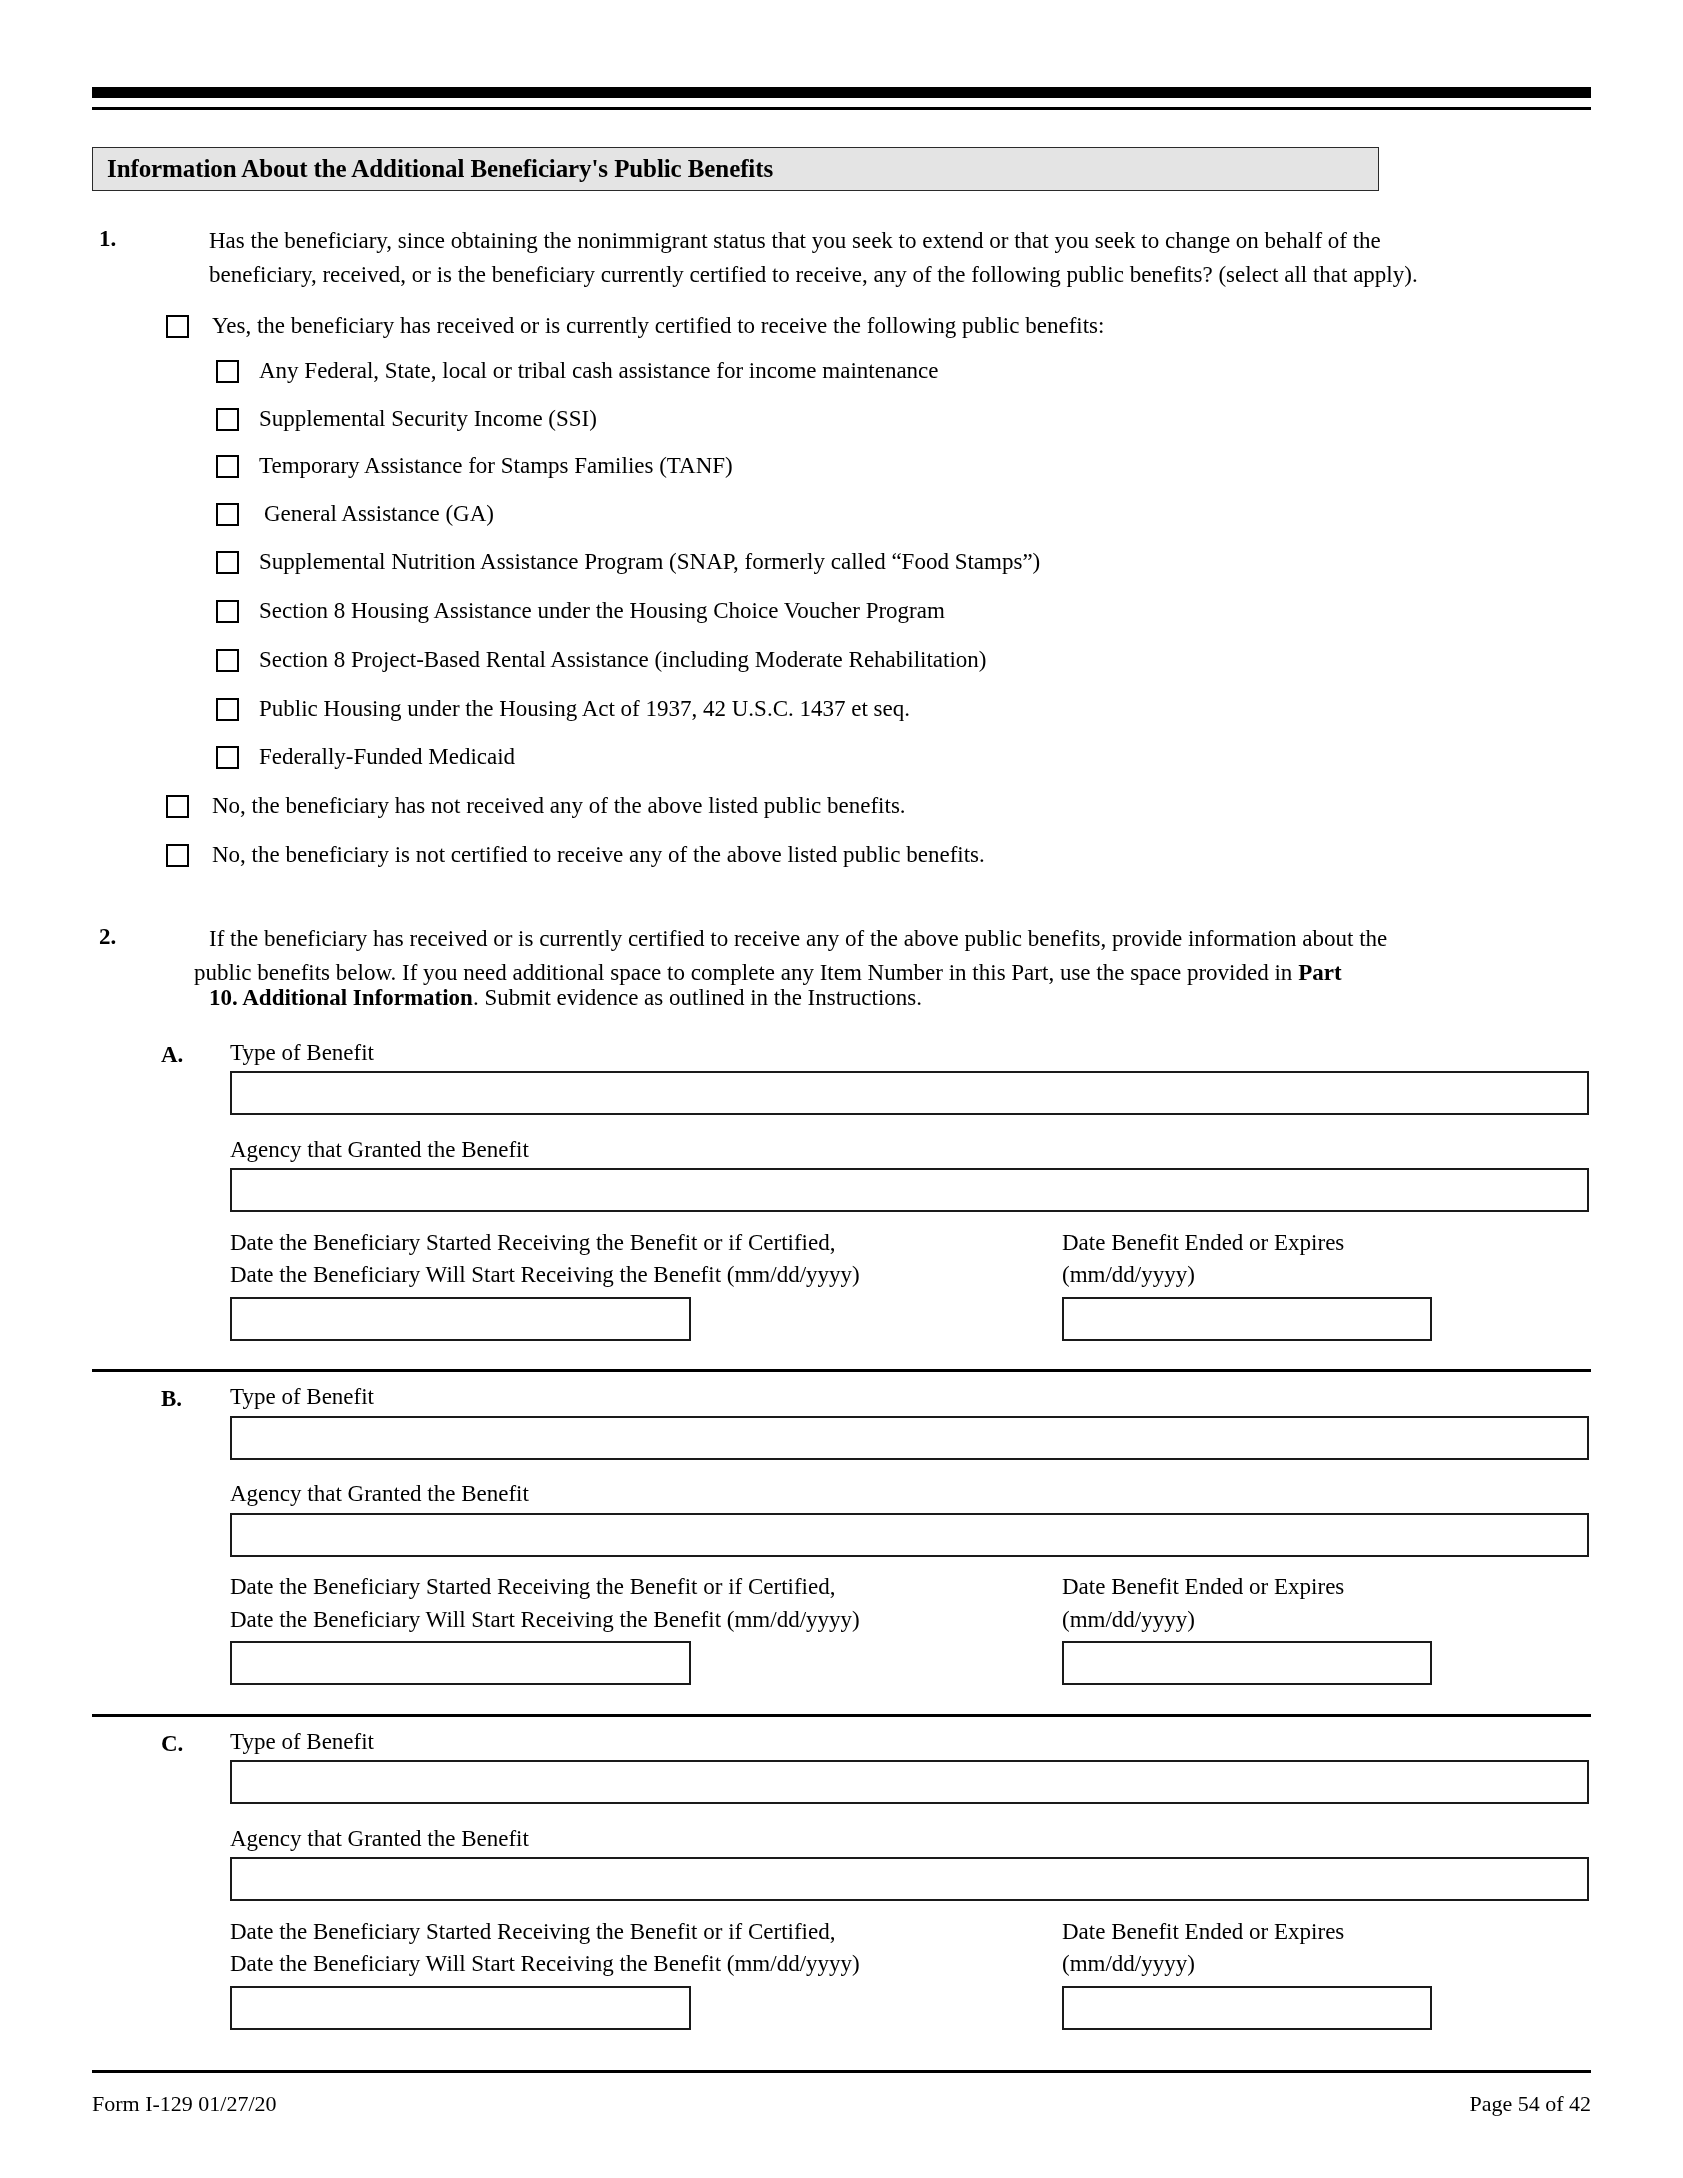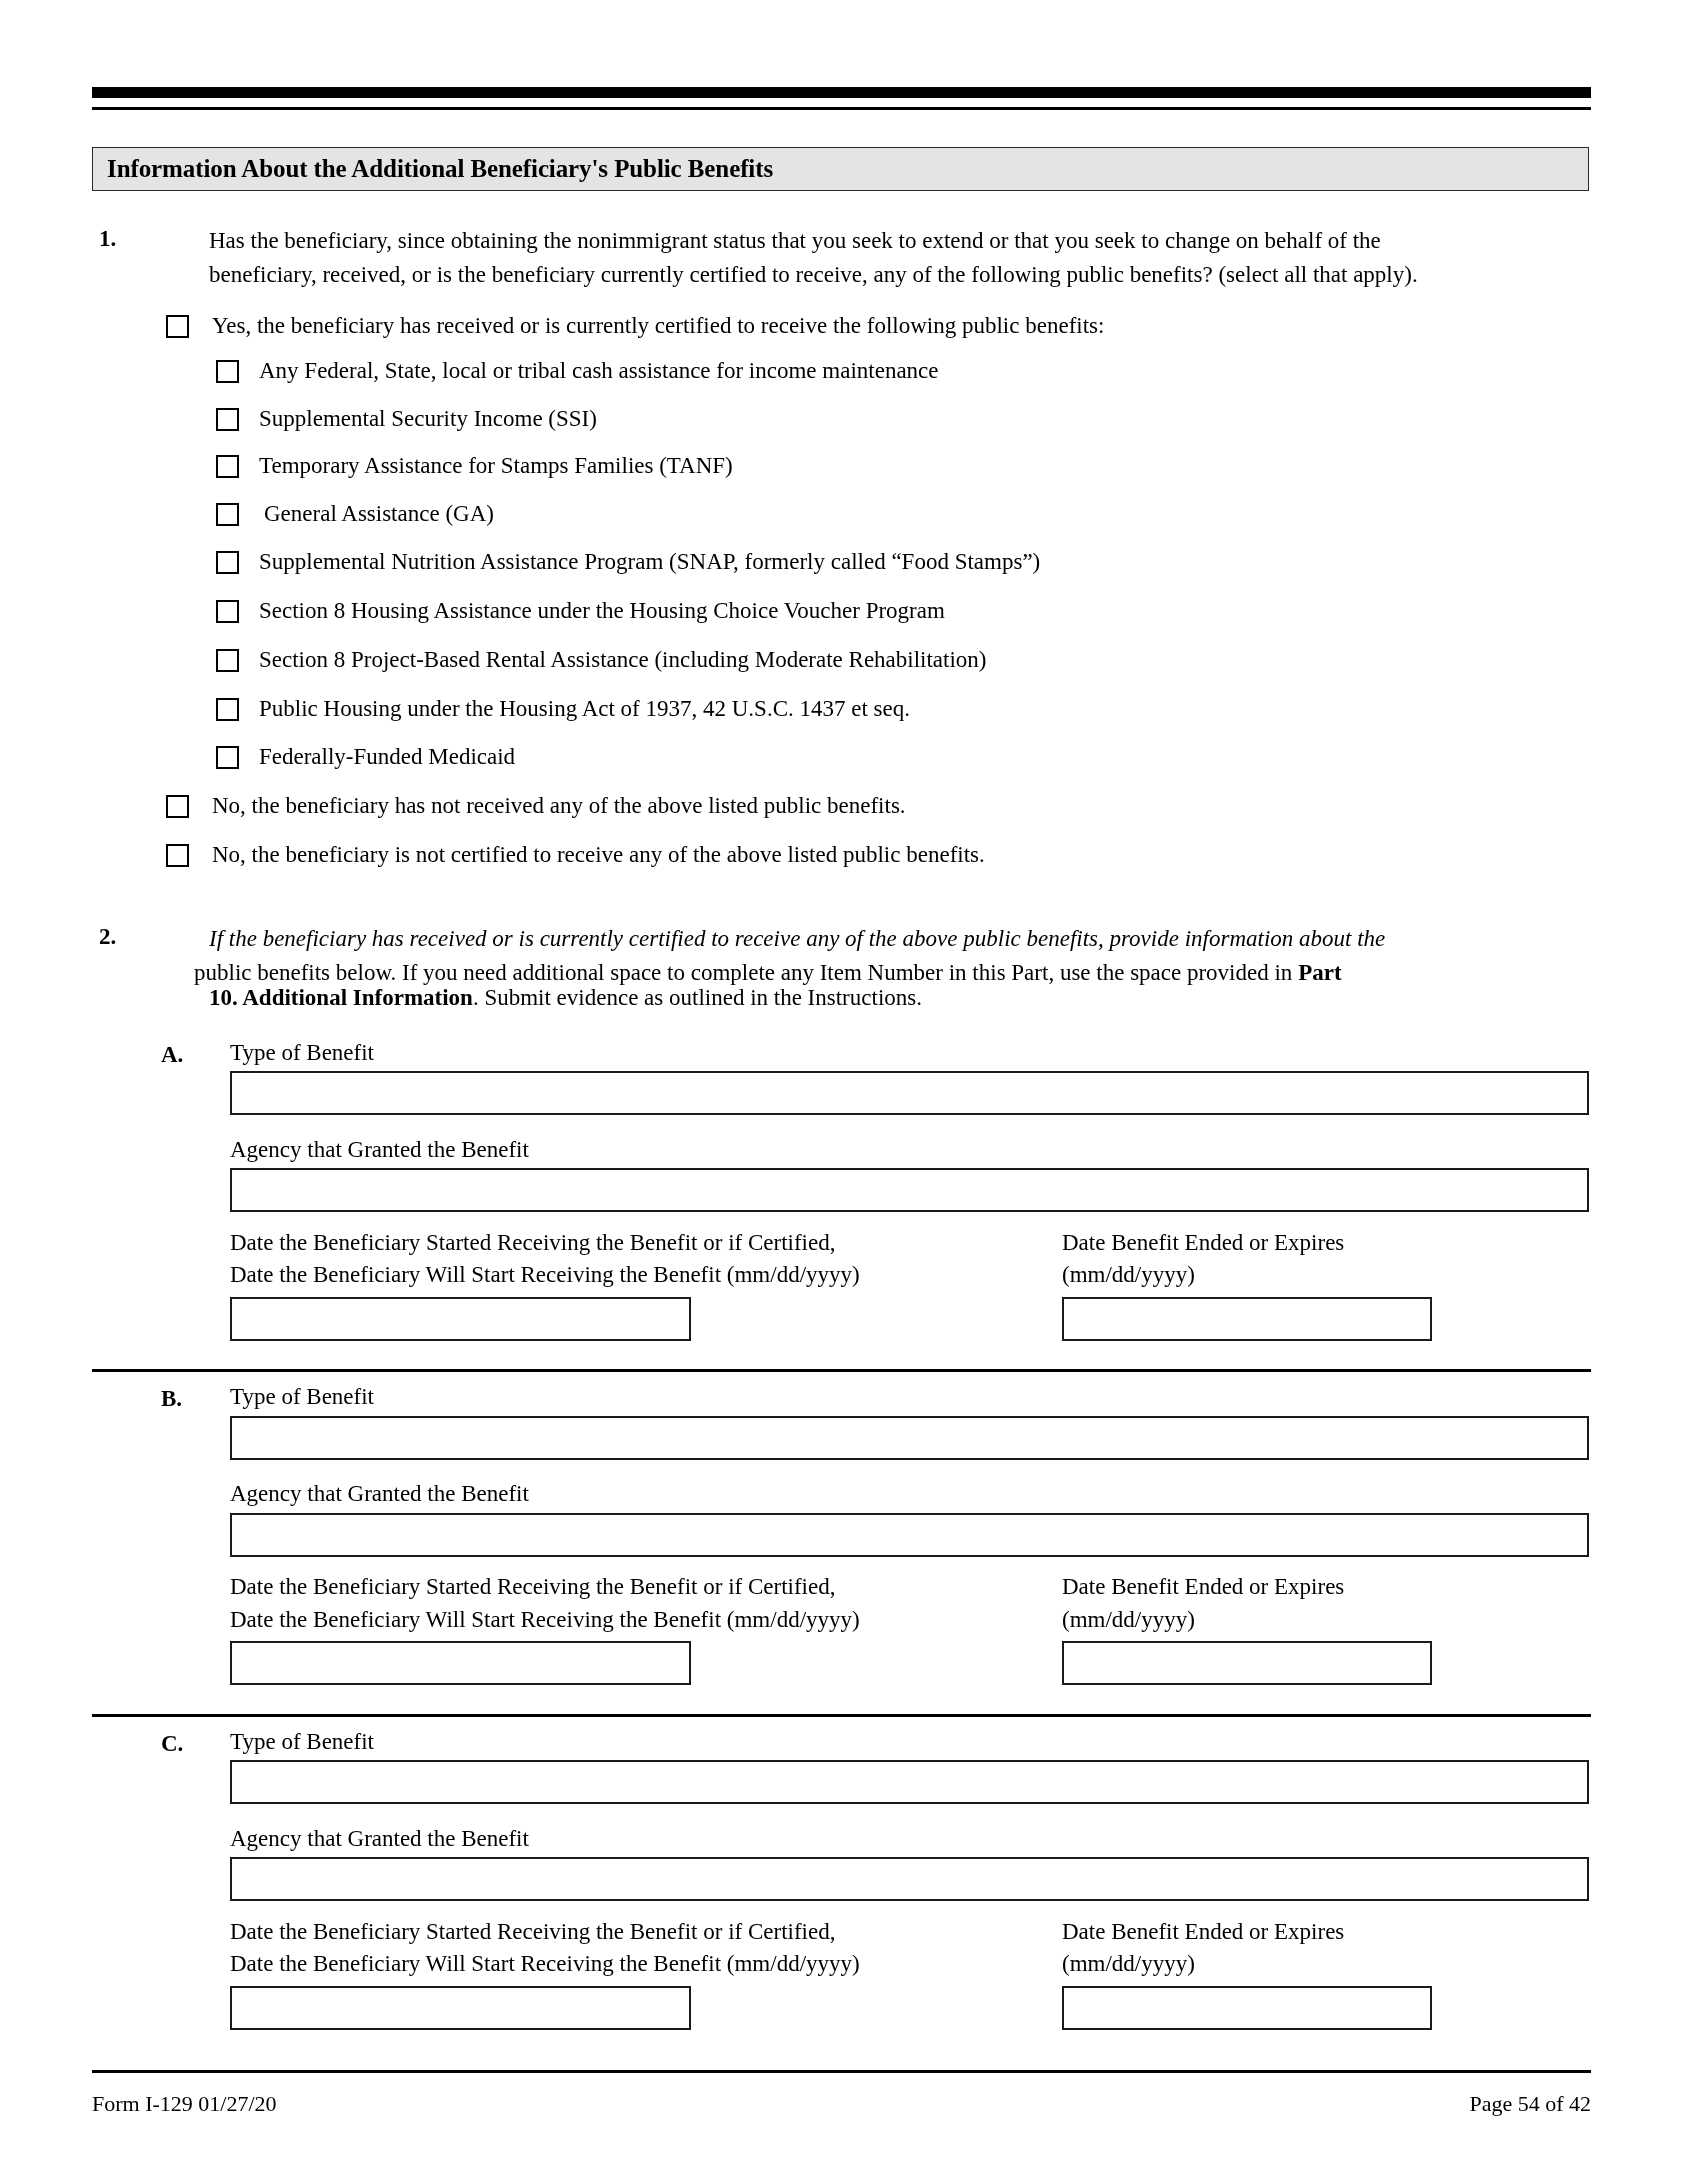--- a/index.html
+++ b/index.html
@@ -34,21 +34,21 @@
     position: absolute;
     left: 92px; top: 107px;
     width: 1499px; height: 3px;
     background: #000;
   }
 
   
   .section-bar {
     position: absolute;
     left: 92px; top: 147px;
-    width: 1497px;
+    width: 1287px;
     height: 44px;
     background: #e4e4e4;
     border: 1.5px solid #2a2a2a;
     box-sizing: border-box;
   }
   .section-bar .title {
     position: absolute;
     left: 14px; top: 7px;
     font-size: 25px;
     font-weight: bold;
@@ -178,21 +178,21 @@
   <div class="cb" style="left:216px; top:746px;"></div>
   <span class="cblabel" style="left:259px; top:744px;">Federally-Funded Medicaid</span>
 
   <div class="cb" style="left:166px; top:795px;"></div>
   <span class="cblabel" style="left:212px; top:793px;">No, the beneficiary has not received any of the above listed public benefits.</span>
 
   <div class="cb" style="left:166px; top:844px;"></div>
   <span class="cblabel" style="left:212px; top:842px;">No, the beneficiary is not certified to receive any of the above listed public benefits.</span>
 
   <span class="num" style="left:99px; top:924px;">2.</span>
-  <span class="qtext" style="left:161px; top:921px;font-style:italic;">If the beneficiary has received or is currently certified to receive any of the above public benefits, provide information about the</span>
+  <span class="qtext" style="left:161px; top:921px;">If the beneficiary has received or is currently certified to receive any of the above public benefits, provide information about the</span>
   <span class="qtext" style="left:146px; top:955px;"><span>public benefits below.  If you need additional space to complete any Item Number in this Part, use the space provided in </span><b>Part</b></span>
   <span class="qtext" style="left:161px; top:980px;font-family:Liberation Serif, serif;"><b>10. Additional Information</b><span>.  Submit evidence as outlined in the Instructions.</span></span>
 
   <span class="subletter" style="left:161px; top:1042px;">A.</span>
   <span class="fieldlabel" style="left:230px; top:1040px;">Type of Benefit</span>
   <div class="box" style="left:230px; top:1071px; width:1359px; height:44px;"></div>
 
   <span class="fieldlabel" style="left:230px; top:1137px;">Agency that Granted the Benefit</span>
   <div class="box" style="left:230px; top:1168px; width:1359px; height:44px;"></div>
 

